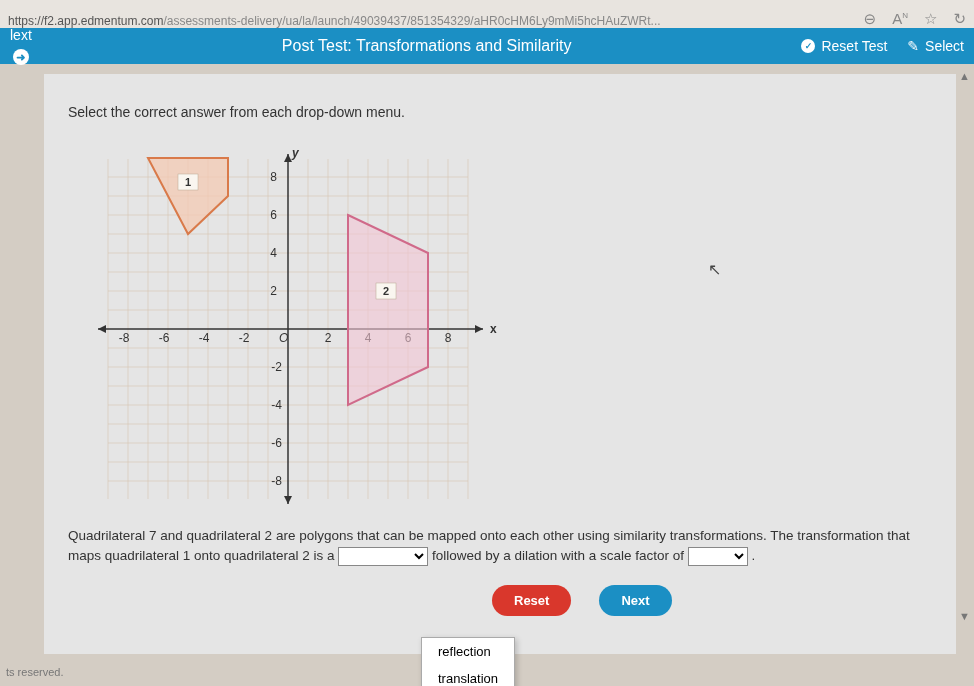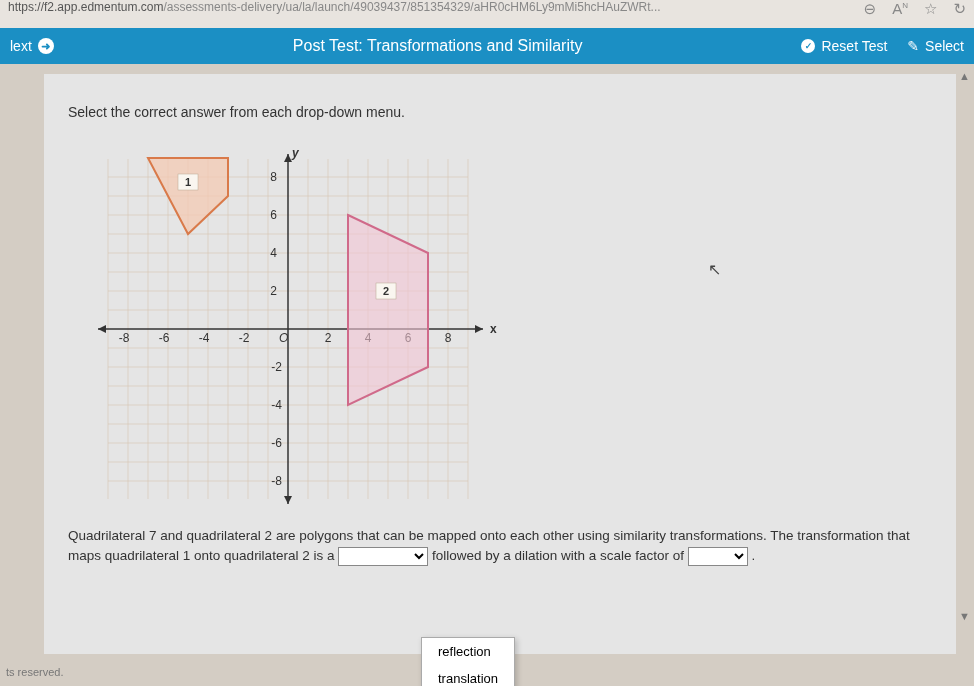--- a/index.html
+++ b/index.html
@@ -8,21 +8,21 @@
       background: #d4cdc4;
       width: 974px;
       height: 686px;
       overflow: hidden;
       position: relative;
     }
     .browser-bar {
       background: #e8e4df;
       height: 28px;
       display: flex;
-      align-items: flex-start;
+      align-items: flex-end;
       padding: 0 8px;
       font-size: 12px;
       color: #888;
       gap: 10px;
     }
     .url { flex: 1; }
     .url-dark { color: #555; }
     .browser-icons { display: flex; gap: 16px; color: #888; font-size: 15px; }
     .header-bar {
       background: #1b8fc4;
@@ -32,20 +32,21 @@
       padding: 0 10px;
       color: white;
       font-size: 16px;
     }
     .next-btn {
       display: flex;
       align-items: center;
       gap: 6px;
       font-size: 14px;
       margin-right: 20px;
+      flex-direction: column;
     }
     .next-circle {
       background: white;
       color: #1b8fc4;
       width: 16px;
       height: 16px;
       border-radius: 50%;
       display: flex;
       align-items: center;
       justify-content: center;
@@ -272,20 +273,24 @@
   </div>
 
   <div class="question-text">
     <span>Quadrilateral 7 and quadrilateral 2 are polygons that can be mapped onto each other using similarity transformations. The transformation that maps quadrilateral 1 onto quadrilateral 2 is a </span>
     <select class="dropdown"><option></option></select>
     <span> followed by a dilation with a scale factor of </span>
     <select class="dropdown small"><option></option></select>
     <span>.</span>
   </div>
 
+  <div class="button-row">
+    <button class="btn btn-reset">Reset</button>
+    <button class="btn btn-next">Next</button>
+  </div>
 
   <div class="dropdown-menu">
     <div class="option">reflection</div>
     <div class="option">translation</div>
 
   </div>
 </div>
 
 <div class="cursor-arrow">↖</div>
 <div class="scroll-down">▼</div>

